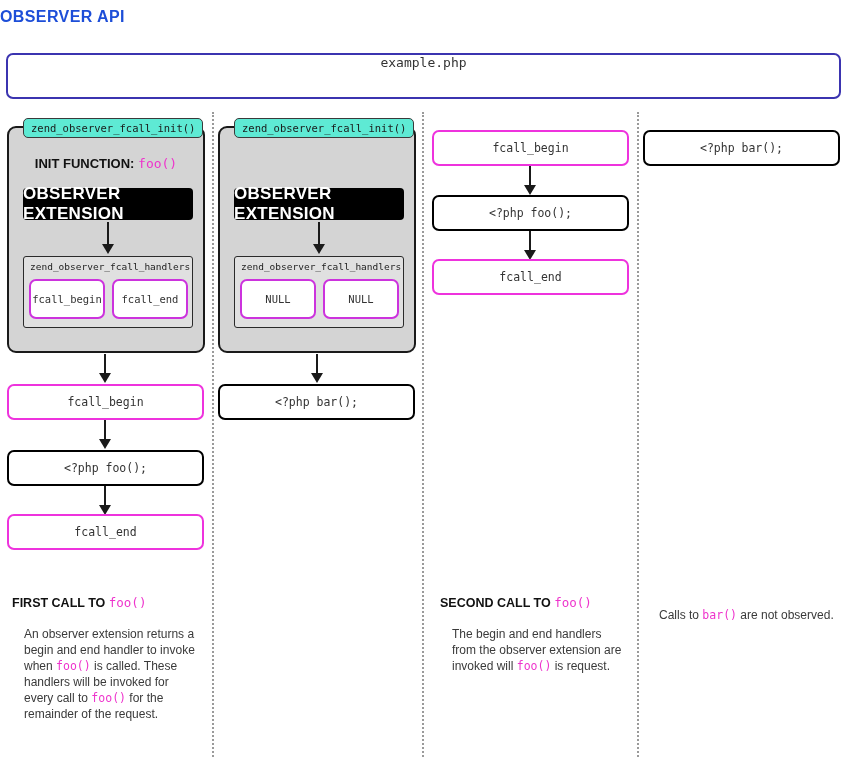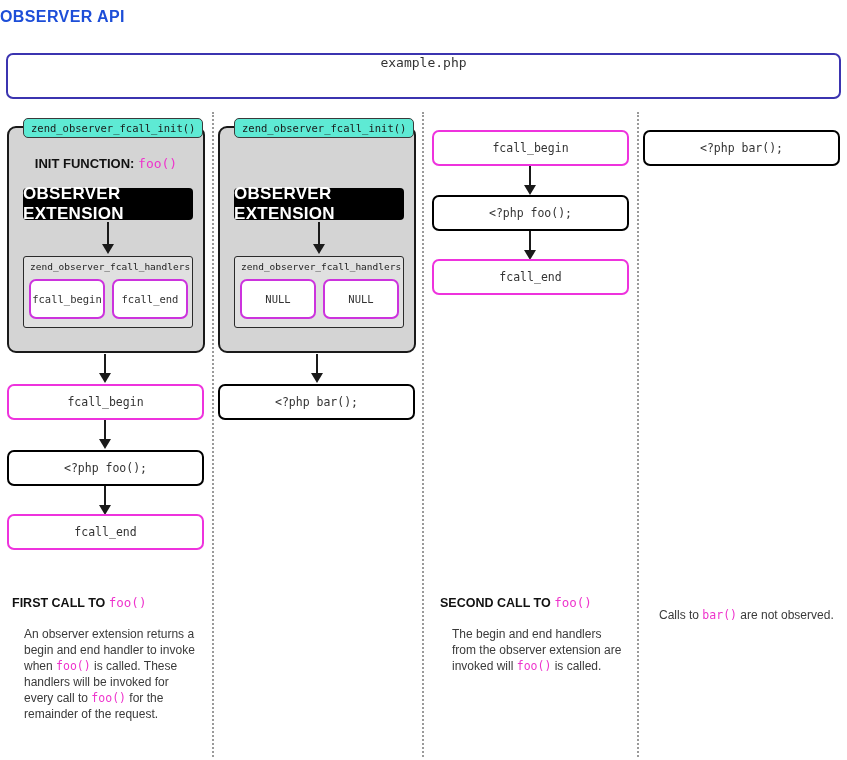--- a/index.html
+++ b/index.html
@@ -297,18 +297,18 @@
 </div>
 
 <div class="caption" id="cap-2">
 </div>
 
 <div class="caption" id="cap-3">
   <h3>
     <span>SECOND CALL TO</span>
     <span class="fn">foo()</span>
   </h3>
-  <p><span>The begin and end handlers from the observer extension are invoked will </span><span class="fn">foo()</span><span> is called.</span></p>
+  <p><span>The begin and end handlers from the observer extension are invoked will </span><span class="fn">foo()</span><span> is request.</span></p>
 </div>
 
 <div class="caption" id="cap-4">
   <p><span>Calls to </span><span class="fn">bar()</span><span> are not observed.</span></p>
 </div>
 
 </body></html>

